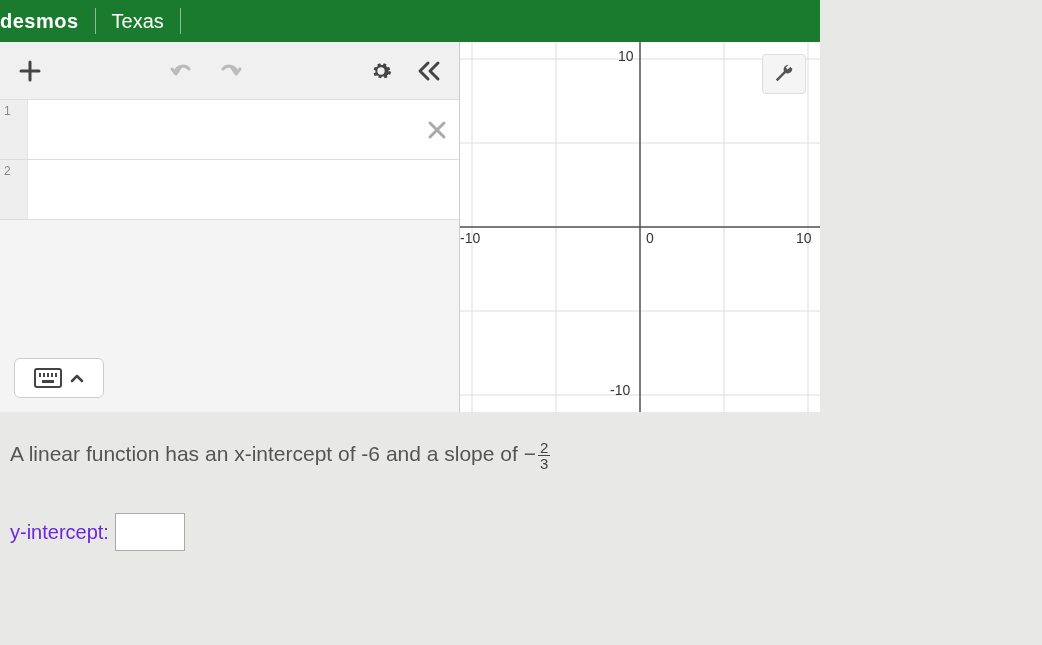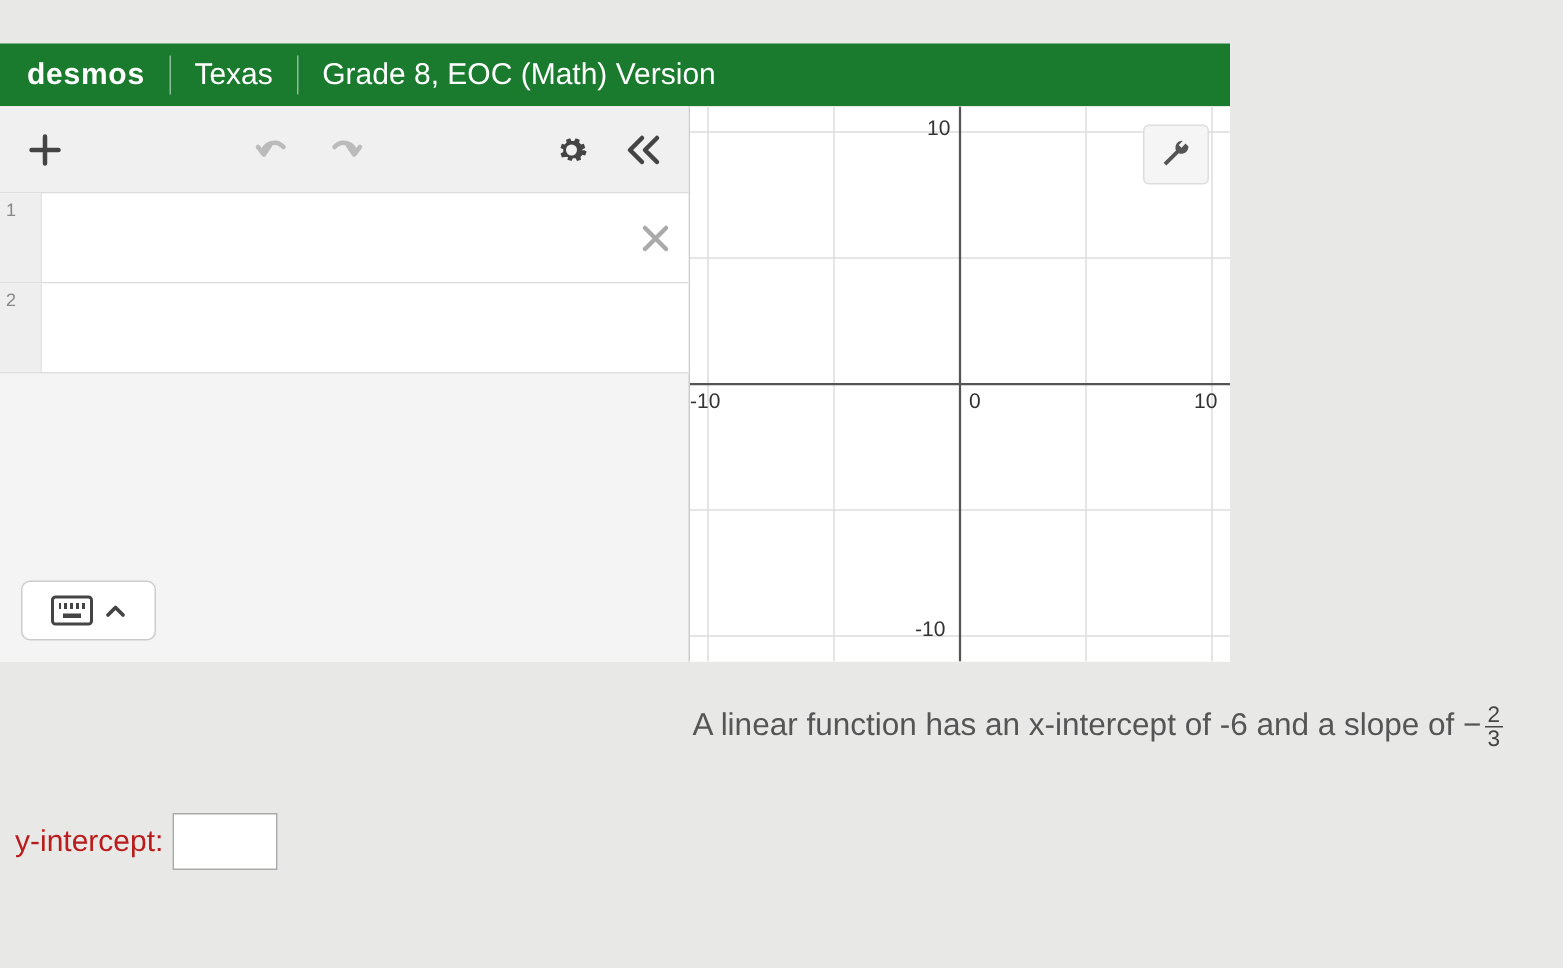--- a/index.html
+++ b/index.html
@@ -11,23 +11,22 @@
     overflow: hidden;
     position: relative;
   }
   .header {
     background: #1a7a2e;
     height: 42px;
     display: flex;
     align-items: center;
     color: #fff;
     font-size: 20px;
-    padding-left: 18px;
+    padding-left: 0;
     width: 820px;
-    margin-top: 29px;
   }
   .header .logo { font-weight: 600; letter-spacing: 0.5px; }
   .header .divider {
     width: 1px; height: 26px; background: rgba(255,255,255,0.5);
     margin: 0 16px;
   }
   .calc-area {
     display: flex;
     width: 820px;
     height: 370px;
@@ -129,21 +128,20 @@
     border: 1px solid #ddd;
     border-radius: 4px;
     display: flex; align-items: center; justify-content: center;
     cursor: pointer;
     color: #555;
     font-size: 22px;
   }
   .question-area {
     padding: 28px 16px 0 10px;
     width: 1020px;
-    text-align: right;
   }
   .question-text {
     font-size: 21px;
     color: #555;
     filter: blur(0.5px);
   }
   .frac {
     display: inline-flex;
     flex-direction: column;
     vertical-align: middle;
@@ -153,38 +151,37 @@
     color: #444;
   }
   .frac .num { border-bottom: 1px solid #444; padding: 0 2px; }
   .frac .den { padding: 0 2px; }
   .answer-row {
     margin-top: 42px;
     display: flex;
     align-items: center;
     gap: 6px;
     font-size: 20px;
-    color: #b91c1c;
+    color: #6d28d9;
     filter: blur(0.5px);
   }
   .answer-input {
     width: 70px; height: 38px;
     border: 1px solid #aaa;
     background: #fff;
   }
 </style>
 </head>
 <body>
 
 <div class="header">
   <span class="logo">desmos</span>
   <div class="divider"></div>
   <span>Texas</span>
   <div class="divider"></div>
-  <span>Grade 8, EOC (Math) Version</span>
 </div>
 
 <div class="calc-area">
   <div class="left-panel">
     <div class="toolbar">
       <div class="tool-btn">
         <svg width="22" height="22" viewBox="0 0 22 22">
             <path d="M11 2v18M2 11h18" stroke="#444" stroke-width="3" stroke-linecap="round"></path>
           </svg>
       </div>

